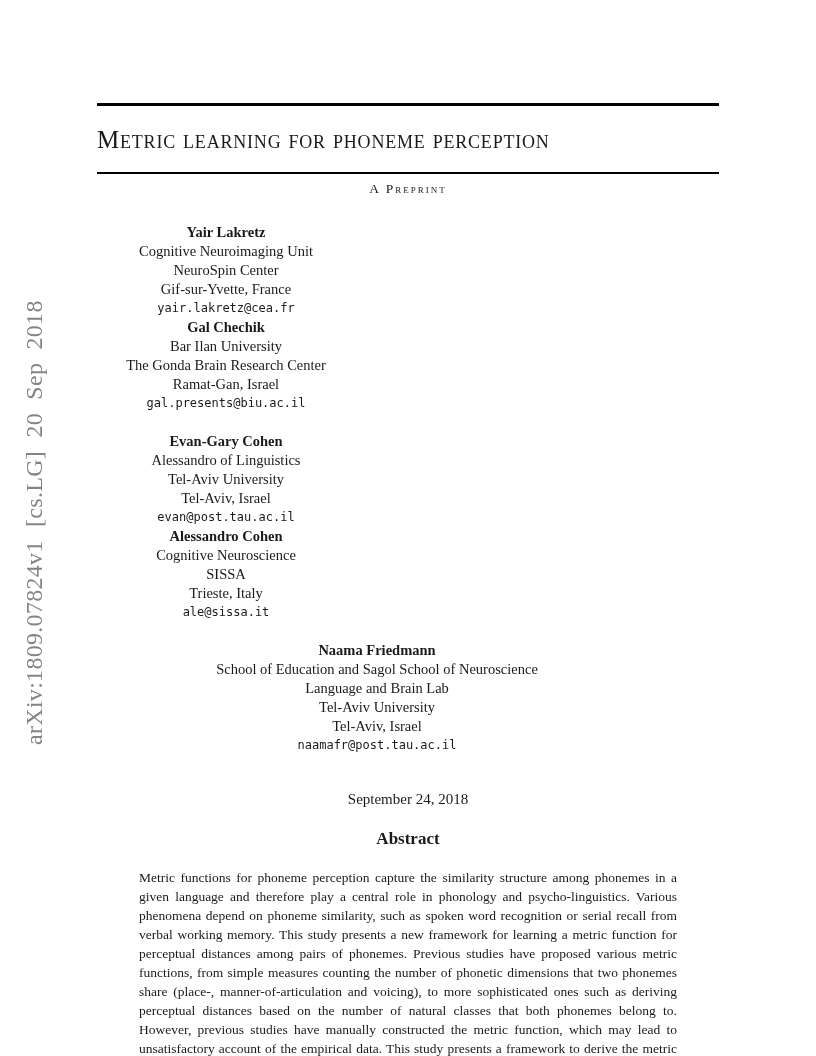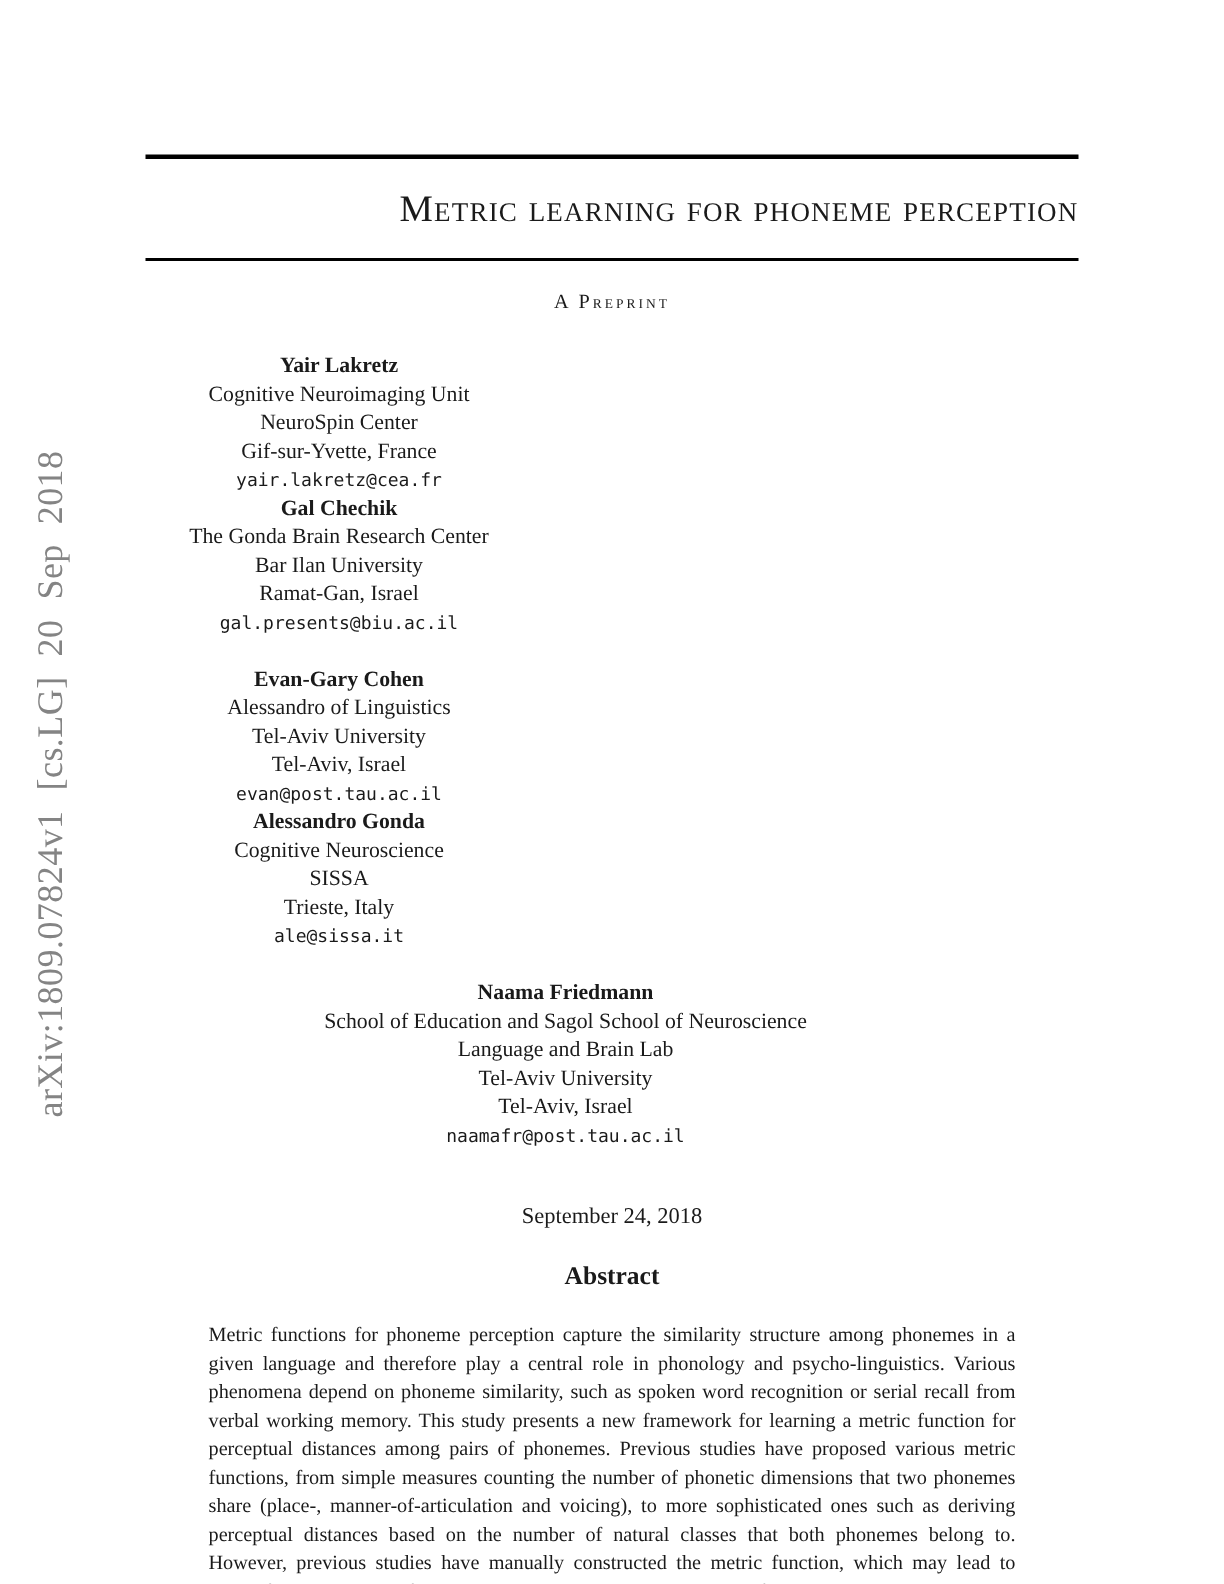--- a/index.html
+++ b/index.html
@@ -33,24 +33,24 @@
   }
   .rule { height: 2.5px; background: #000000; }
   .rule-top { margin-top: 103px; }
   .title {
     margin: 16px 0 14px 0;
     font-size: 25px;
     line-height: 36px;
     font-weight: normal;
     font-variant: small-caps;
     letter-spacing: 0.8px;
-    text-align: right;
+    text-align: left;
   }
   .preprint {
-    margin-top: 18px;
+    margin-top: 6px;
     font-size: 13.5px;
     line-height: 17px;
     font-variant: small-caps;
     letter-spacing: 2px;
     text-align: center;
   }
   .authors-row {
     display: flex;
     justify-content: center;
     margin-top: 26px;
@@ -111,37 +111,37 @@
     <div class="authors-row first">
       <div class="author">
         <div class="name">Yair Lakretz</div>
         <div class="affil">Cognitive Neuroimaging Unit</div>
         <div class="affil">NeuroSpin Center</div>
         <div class="affil">Gif-sur-Yvette, France</div>
         <div class="email">yair.lakretz@cea.fr</div>
       </div>
       <div class="author">
         <div class="name">Gal Chechik</div>
+        <div class="affil">Bar Ilan University</div>
         <div class="affil">The Gonda Brain Research Center</div>
-        <div class="affil">Bar Ilan University</div>
         <div class="affil">Ramat-Gan, Israel</div>
         <div class="email">gal.presents@biu.ac.il</div>
       </div>
     </div>
 
     <div class="authors-row second">
       <div class="author">
         <div class="name">Evan-Gary Cohen</div>
         <div class="affil">Alessandro of Linguistics</div>
         <div class="affil">Tel-Aviv University</div>
         <div class="affil">Tel-Aviv, Israel</div>
         <div class="email">evan@post.tau.ac.il</div>
       </div>
       <div class="author">
-        <div class="name">Alessandro Gonda</div>
+        <div class="name">Alessandro Cohen</div>
         <div class="affil">Cognitive Neuroscience</div>
         <div class="affil">SISSA</div>
         <div class="affil">Trieste, Italy</div>
         <div class="email">ale@sissa.it</div>
       </div>
     </div>
 
     <div class="authors-row third">
       <div class="author wide">
         <div class="name">Naama Friedmann</div>

